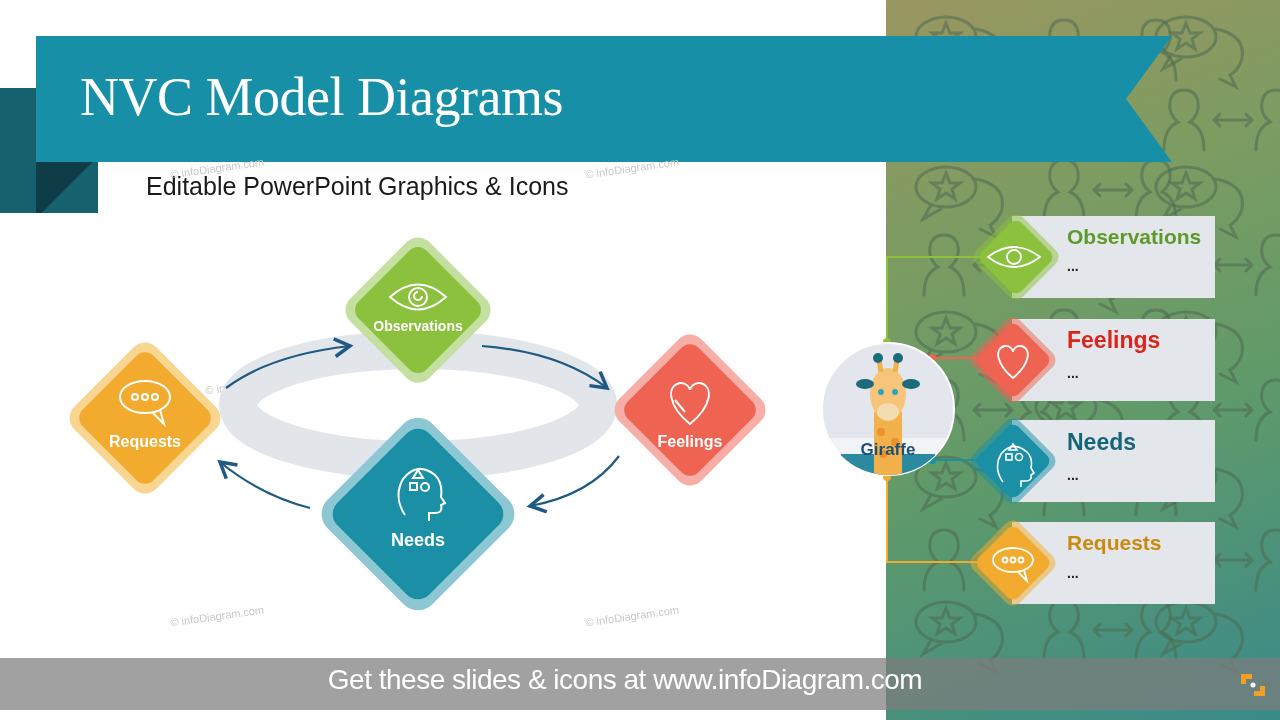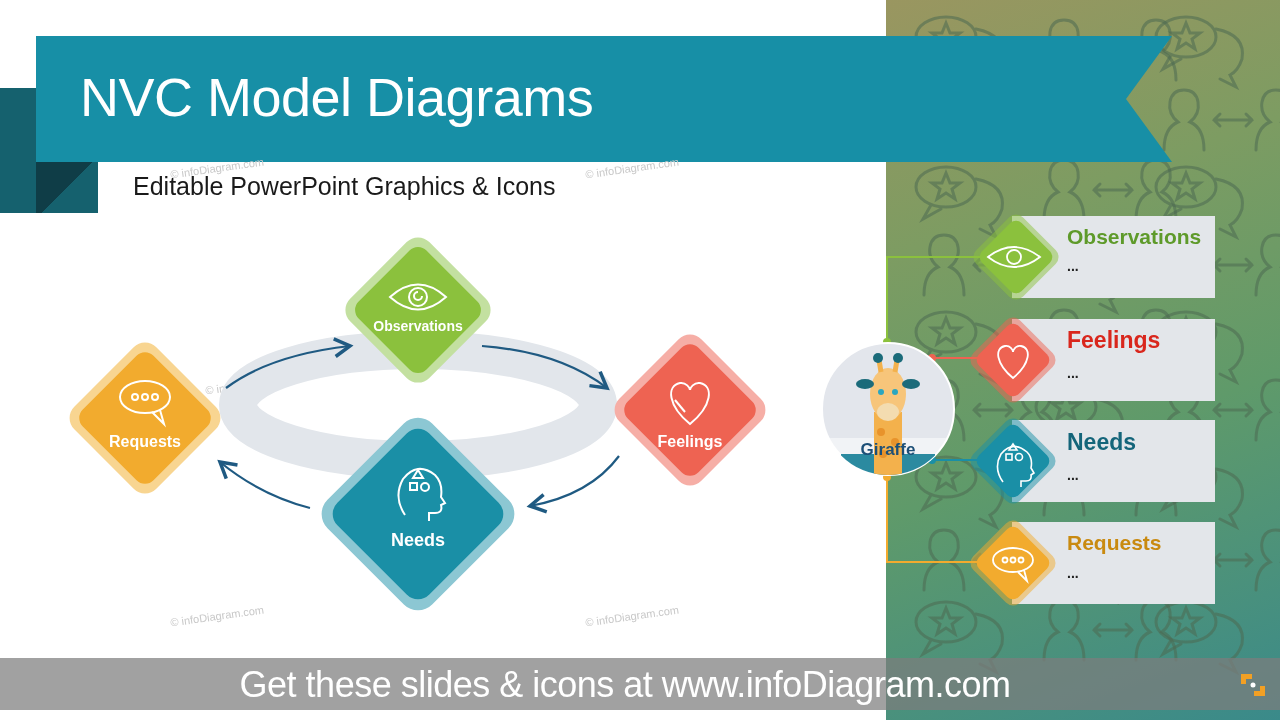--- a/index.html
+++ b/index.html
@@ -12,41 +12,41 @@
     overflow: hidden;
   }
   .right-panel svg.pattern { position: absolute; left: 0; top: 0; width: 394px; height: 720px; }
 
   .fold-dark { position: absolute; left: 0; top: 88px; width: 98px; height: 125px; background: #15616e; }
   .fold-shadow { position: absolute; left: 36px; top: 161px; width: 62px; height: 52px;
     background: linear-gradient(135deg, #0f3d47 50%, transparent 50%); }
   .banner { position: absolute; left: 36px; top: 36px; width: 1136px; height: 126px; }
   .banner svg { position: absolute; left: 0; top: 0; }
   .title { position: absolute; left: 80px; top: 66px; font-size: 54px; color: #ffffff;
-    font-family: Liberation Sans, sans-serif; letter-spacing: -0.5px; }
-  .subtitle { position: absolute; left: 133px; top: 172px; font-size: 25px; color: #1a1a1a;
+    font-family: Liberation Serif, serif; letter-spacing: -0.5px; }
+  .subtitle { position: absolute; left: 146px; top: 172px; font-size: 25px; color: #1a1a1a;
     font-family: "Liberation Sans", sans-serif; }
 
   .watermark { position: absolute; font-size: 11px; color: #c8c8c8; transform: rotate(-8deg);
     font-family: "Liberation Sans", sans-serif; white-space: nowrap; }
 
   .diagram { position: absolute; left: 0; top: 0; width: 886px; height: 660px; }
   .diagram svg { position: absolute; left: 0; top: 0; }
 
   .dlabel { position: absolute; color: #ffffff; font-weight: bold; text-align: center;
     font-family: "Liberation Sans", sans-serif; width: 140px; }
 
   .card { position: absolute; left: 1012px; width: 203px; height: 82px; background: #e3e6ea; }
   .card-title { position: absolute; left: 1067px; font-weight: bold; font-size: 21px;
     font-family: "Liberation Sans", sans-serif; }
   .card-dots { position: absolute; left: 1067px; font-size: 14px; color: #222; font-weight: bold; }
 
   .footer { position: absolute; left: 0; top: 658px; width: 1280px; height: 52px; background: rgba(125,125,125,0.72); }
   .footer-text { position: absolute; left: 0; top: 664px; width: 1280px; text-align: center; padding-right: 30px;
-    color: #ffffff; font-size: 36px; font-family: "Liberation Sans", sans-serif; letter-spacing: -0.5px; }
+    color: #ffffff; font-size: 28px; font-family: "Liberation Sans", sans-serif; letter-spacing: -0.5px; }
   .footer-logo { position: absolute; left: 1238px; top: 670px; width: 30px; height: 30px; }
 
   .giraffe { position: absolute; left: 821px; top: 342px; width: 134px; height: 134px; }
   .giraffe-label { position: absolute; left: 821px; top: 440px; width: 134px; text-align: center;
     color: #1c4f77; font-weight: bold; font-size: 17px; font-family: "Liberation Sans", sans-serif; }
 </style>
 </head>
 <body>
 
 <div class="right-panel">

